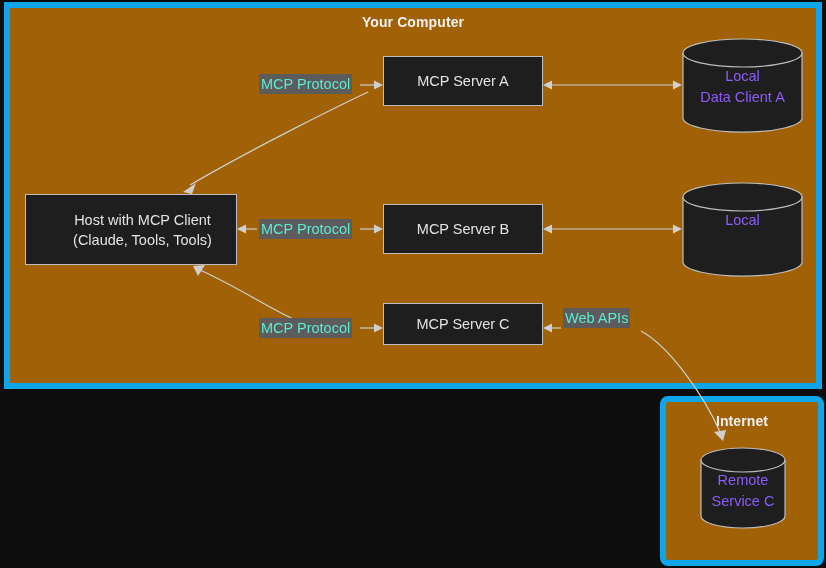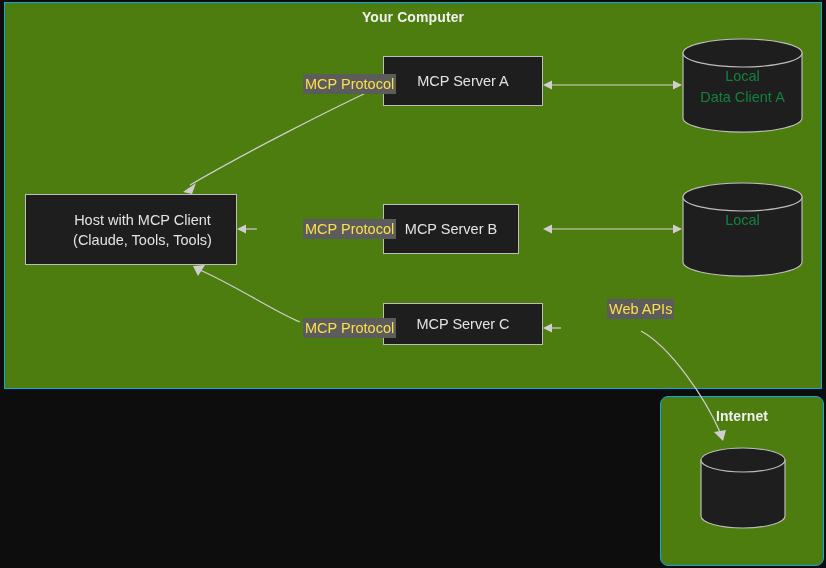--- a/index.html
+++ b/index.html
@@ -16,22 +16,22 @@
   }
   #stage {
     position: relative;
     width: 826px;
     height: 568px;
     background: #0d0d0d;
   }
   
   .group {
     position: absolute;
-    background: #4d7c0f;
-    border: 1px solid #0ea5e9;
+    background: #a16207;
+    border: 6px solid #0ea5e9;
     box-sizing: border-box;
   }
   #group-your-computer {
     left: 4px;
     top: 2px;
     width: 818px;
     height: 387px;
   }
   #group-internet {
     left: 660px;
@@ -63,60 +63,59 @@
     flex-direction: column;
     align-items: center;
     justify-content: center;
     color: #e3e3e3;
     font-size: 14.5px;
     line-height: 20px;
     text-align: center;
   }
   #node-host        { left: 25px;  top: 194px; width: 212px; height: 71px; padding-left: 23px; }
   #node-server-a    { left: 383px; top: 56px;  width: 160px; height: 50px; }
-  #node-server-b    { left: 383px; top: 204px; width: 136px; height: 50px; }
+  #node-server-b    { left: 383px; top: 204px; width: 160px; height: 50px; }
   #node-server-c    { left: 383px; top: 303px; width: 160px; height: 42px; }
 
   
   .cyl {
     position: absolute;
   }
   .cyl svg { display: block; }
   .cyl-label {
     position: absolute;
     left: 0;
     right: 0;
     text-align: center;
-    color: #15803d;
+    color: #8b5cf6;
     font-size: 14.5px;
     line-height: 21px;
     pointer-events: none;
   }
   #node-ds-a { left: 682px; top: 38px;  width: 121px; height: 95px; }
   #node-ds-b { left: 682px; top: 182px; width: 121px; height: 95px; }
   #node-remote-c { left: 700px; top: 447px; width: 86px; height: 82px; }
   #node-ds-a .cyl-label { top: 28px; }
   #node-ds-b .cyl-label { top: 28px; }
   #node-remote-c .cyl-label { top: 23px; }
 
   
   .edge-label {
     position: absolute;
     background: #5c5c5c;
-    color: #fde047;
+    color: #5eead4;
     font-size: 14.5px;
     line-height: 18px;
     padding: 1px 2px;
     white-space: nowrap;
-    margin-left: 44px;
   }
   #label-proto-a { left: 259px; top: 74px; }
   #label-proto-b { left: 259px; top: 219px; }
   #label-proto-c { left: 259px; top: 318px; }
-  #label-web-apis { left: 563px; top: 299px; }
+  #label-web-apis { left: 563px; top: 308px; }
 
   
   #edges {
     position: absolute;
     left: 0;
     top: 0;
     width: 826px;
     height: 568px;
     pointer-events: none;
   }
@@ -231,20 +230,24 @@
     <div class="cyl-label">
       <div>Local</div>
     </div>
   </div>
 
   <div class="cyl" id="node-remote-c">
     <svg width="86" height="82" viewBox="0 0 86 82" xmlns="http://www.w3.org/2000/svg">
       <path d="M1,13 L1,69 A42,12 0 0 0 85,69 L85,13 Z" fill="#1e1e1e" stroke="#bdbdbd" stroke-width="1.2"></path>
       <ellipse cx="43" cy="13" rx="42" ry="12" fill="#1e1e1e" stroke="#bdbdbd" stroke-width="1.2"></ellipse>
     </svg>
+    <div class="cyl-label">
+      <div>Remote</div>
+      <div>Service C</div>
+    </div>
   </div>
 
   <div class="edge-label" id="label-proto-a">MCP Protocol</div>
   <div class="edge-label" id="label-proto-b">MCP Protocol</div>
   <div class="edge-label" id="label-proto-c">MCP Protocol</div>
   <div class="edge-label" id="label-web-apis">Web APIs</div>
 
 </div>
 
 </body></html>

